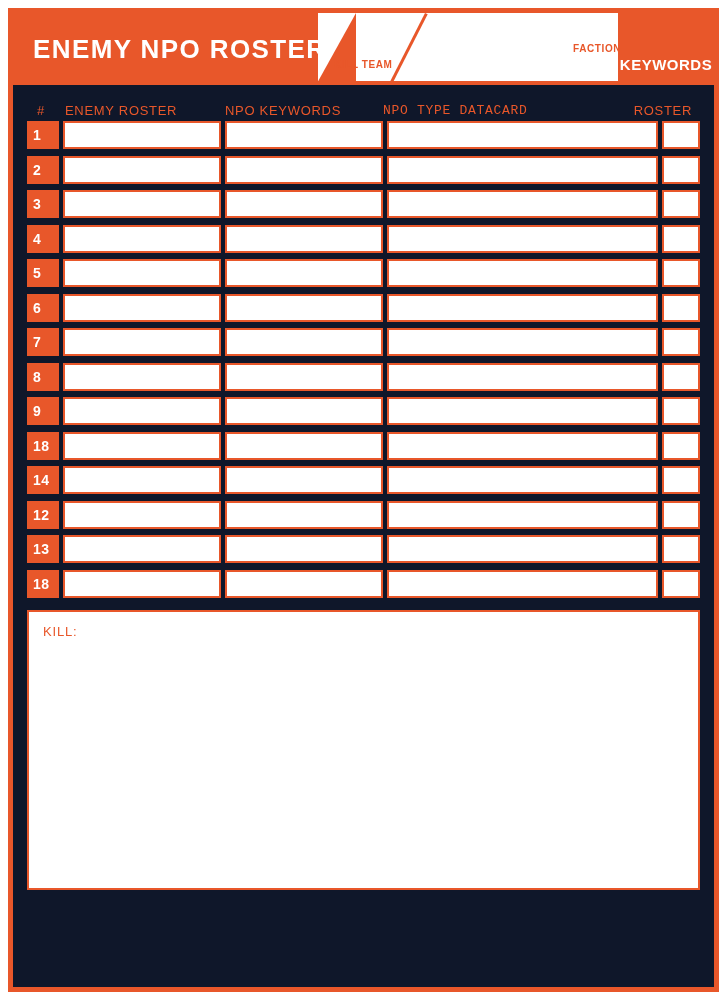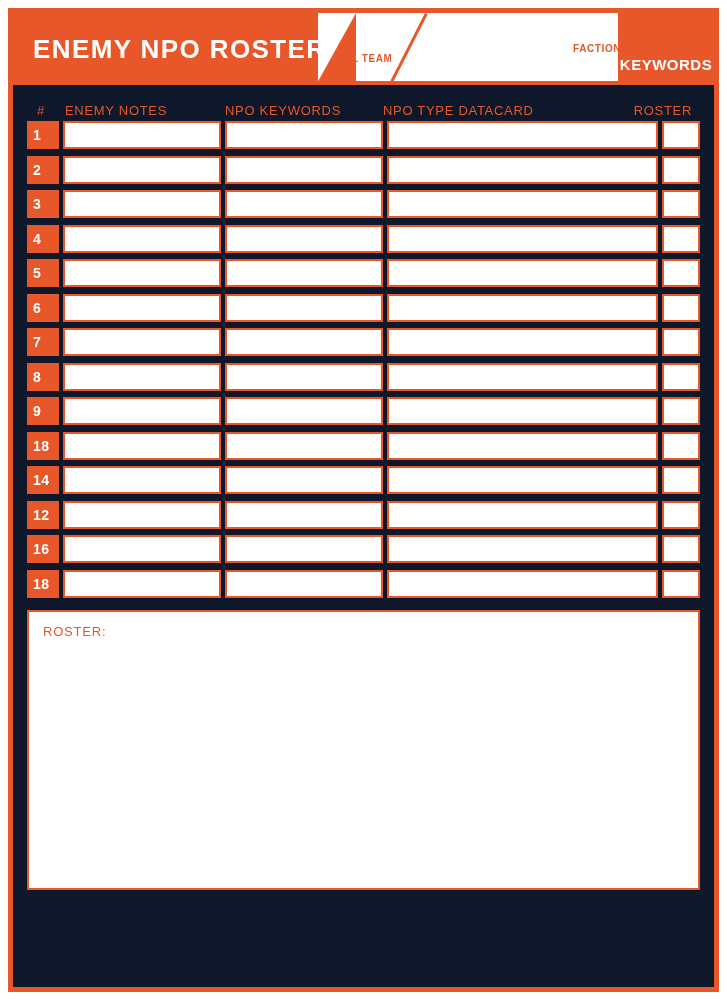--- a/index.html
+++ b/index.html
@@ -80,21 +80,21 @@
   }
 
   .field-label {
     position: absolute;
     color: #e8572a;
     font-size: 10px;
     font-weight: bold;
     letter-spacing: 0.6px;
     white-space: nowrap;
   }
-  .lbl-killteam { left: 321px; top: 40px; }
+  .lbl-killteam { left: 321px; top: 46px; }
   .lbl-faction  { left: 560px; top: 30px; }
 
   .keywords-block {
     position: absolute;
     right: 0; top: 0;
     width: 96px; height: 72px;
     background: #e8572a;
     display: flex;
     align-items: flex-end;
     justify-content: center;
@@ -124,21 +124,21 @@
     align-items: flex-end;
     height: 26px;
     color: #e8572a;
     font-size: 13px;
     letter-spacing: 0.7px;
     padding-bottom: 3px;
   }
   .c-num    { width: 38px;  padding-left: 10px; }
   .c-model  { width: 160px; }
   .c-behav  { width: 158px; }
-  .c-type   { width: 250px; }
+  .c-type   { width: 250px; font-family: Liberation Mono, monospace; }
   .c-kills  { flex: 1; text-align: right; padding-right: 8px; }
 
   
   .rows { }
   .row {
     display: flex;
     align-items: stretch;
     height: 28px;
     margin-bottom: 6.5px;
   }
@@ -197,21 +197,21 @@
         <span>KEYWORDS</span>
       </div>
 
       <div class="header-rule"></div>
     </div>
 
     <div class="body-area">
 
       <div class="col-head">
         <div class="c-num">#</div>
-        <div class="c-model">ENEMY NOTES</div>
+        <div class="c-model">ENEMY ROSTER</div>
         <div class="c-behav">NPO KEYWORDS</div>
         <div class="c-type">NPO TYPE DATACARD</div>
         <div class="c-kills">ROSTER</div>
       </div>
 
       <div class="rows">
 
         <div class="row">
           <div class="cell-num">1</div>
           <div class="cell-box b-model"></div>
@@ -302,37 +302,37 @@
 
         <div class="row">
           <div class="cell-num">12</div>
           <div class="cell-box b-model"></div>
           <div class="cell-box b-behav"></div>
           <div class="cell-box b-type"></div>
           <div class="cell-box b-kills"></div>
         </div>
 
         <div class="row">
-          <div class="cell-num">16</div>
+          <div class="cell-num">13</div>
           <div class="cell-box b-model"></div>
           <div class="cell-box b-behav"></div>
           <div class="cell-box b-type"></div>
           <div class="cell-box b-kills"></div>
         </div>
 
         <div class="row">
           <div class="cell-num">18</div>
           <div class="cell-box b-model"></div>
           <div class="cell-box b-behav"></div>
           <div class="cell-box b-type"></div>
           <div class="cell-box b-kills"></div>
         </div>
 
 
       </div>
 
       <div class="notes">
-        <div class="notes-label">ROSTER:</div>
+        <div class="notes-label">KILL:</div>
       </div>
 
     </div>
   </div>
 </div>
 
 </body></html>

